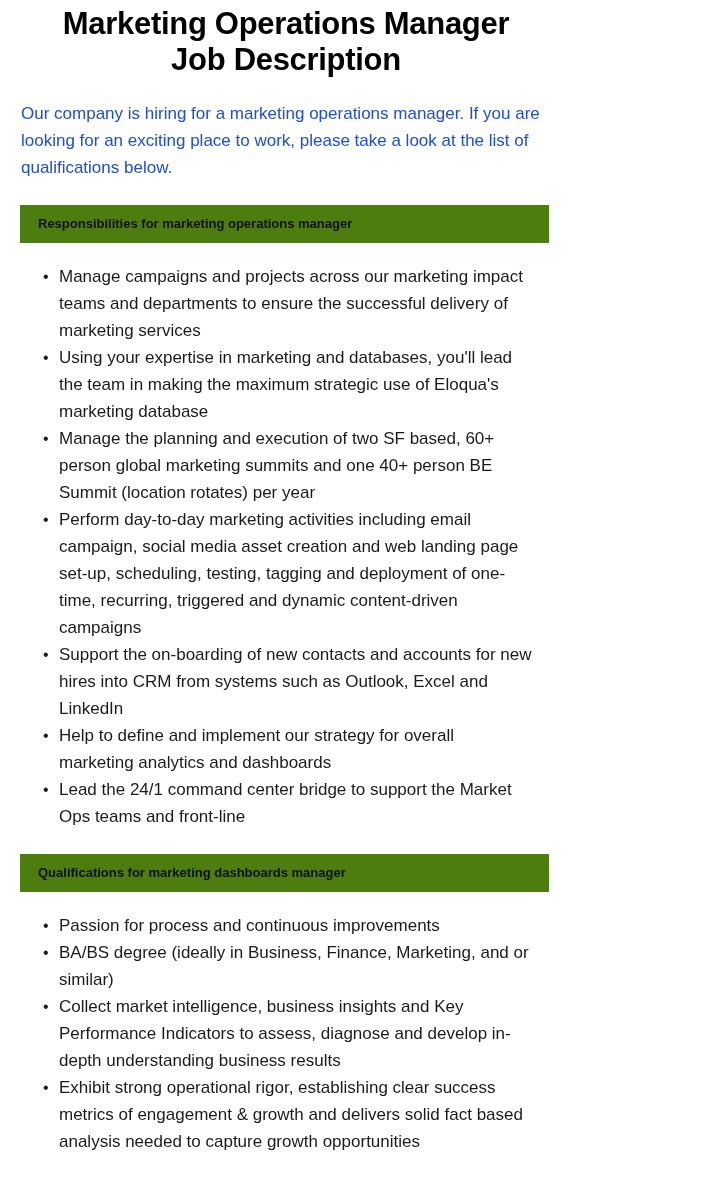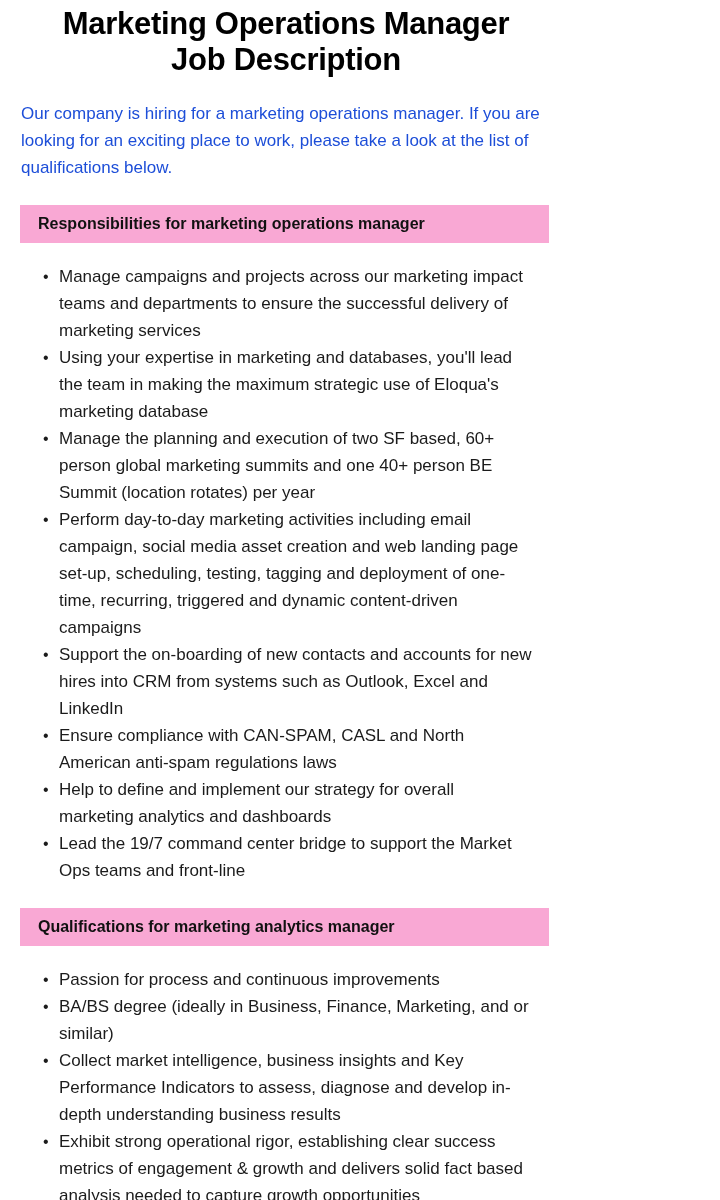--- a/index.html
+++ b/index.html
@@ -34,26 +34,26 @@
     line-height: 27px;
     margin: 0;
     padding: 22px 22px 0 21px;
     color: #1d4ed8;
   }
   .section {
     margin-top: 24px;
   }
   .section-header {
     margin: 0 23px 0 20px;
-    background: #f9a8d4;
+    background: #4d7c0f;
     height: 38px;
     line-height: 38px;
     padding: 0 18px;
     box-sizing: border-box;
-    font-size: 16px;
+    font-size: 13px;
     font-weight: bold;
     color: #111111;
     overflow: hidden;
     white-space: nowrap;
   }
   ul.bullets {
     list-style: none;
     margin: 0;
     padding: 0;
     padding-top: 20px;
@@ -89,28 +89,27 @@
   <p class="intro">Our company is hiring for a marketing operations manager. If you are looking for an exciting place to work, please take a look at the list of qualifications below.</p>
 
   <div class="section">
     <div class="section-header">Responsibilities for marketing operations manager</div>
     <ul class="bullets">
       <li>Manage campaigns and projects across our marketing impact teams and departments to ensure the successful delivery of marketing services</li>
       <li>Using your expertise in marketing and databases, you'll lead the team in making the maximum strategic use of Eloqua's marketing database</li>
       <li>Manage the planning and execution of two SF based, 60+ person global marketing summits and one 40+ person BE Summit (location rotates) per year</li>
       <li>Perform day-to-day marketing activities including email campaign, social media asset creation and web landing page set-up, scheduling, testing, tagging and deployment of one-time, recurring, triggered and dynamic content-driven campaigns</li>
       <li>Support the on-boarding of new contacts and accounts for new hires into CRM from systems such as Outlook, Excel and LinkedIn</li>
-      <li>Ensure compliance with CAN-SPAM, CASL and North American anti-spam regulations laws</li>
       <li>Help to define and implement our strategy for overall marketing analytics and dashboards</li>
-      <li>Lead the 19/7 command center bridge to support the Market Ops teams and front-line</li>
+      <li>Lead the 24/1 command center bridge to support the Market Ops teams and front-line</li>
     </ul>
   </div>
 
   <div class="section">
-    <div class="section-header">Qualifications for marketing analytics manager</div>
+    <div class="section-header">Qualifications for marketing dashboards manager</div>
     <ul class="bullets">
       <li>Passion for process and continuous improvements</li>
       <li>BA/BS degree (ideally in Business, Finance, Marketing, and or similar)</li>
       <li>Collect market intelligence, business insights and Key Performance Indicators to assess, diagnose and develop in-depth understanding business results</li>
       <li>Exhibit strong operational rigor, establishing clear success metrics of engagement &amp; growth and delivers solid fact based analysis needed to capture growth opportunities</li>
     </ul>
   </div>
 
   <div class="tail-space"></div>
 

